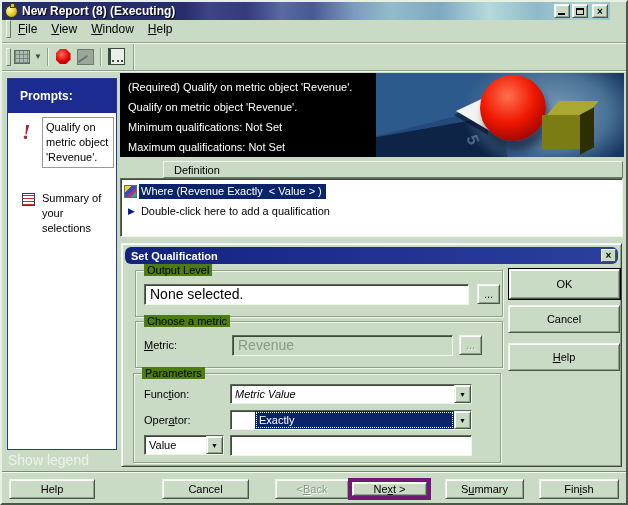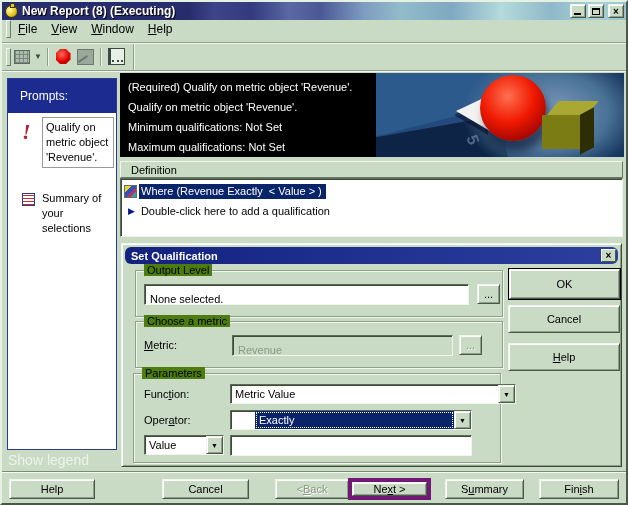--- a/index.html
+++ b/index.html
@@ -1,19 +1,19 @@
 <!DOCTYPE html>
 <html><head>
 <meta charset="utf-8">
 <style>
   html,body{margin:0;padding:0;}
   body{width:628px;height:505px;position:relative;font-family:"Liberation Sans",sans-serif;background:#9aa89a;overflow:hidden;}
   .window{position:absolute;inset:0;background:#c9dac5;border:2px solid;border-color:#e6f1e2 #4a584a #4a584a #e6f1e2;box-sizing:border-box;}
   
-  .titlebar{position:absolute;left:0;top:0;right:0;height:18px;
+  .titlebar{position:absolute;left:0;top:0;right:16px;height:18px;
     background:linear-gradient(90deg,#272c6d 0%,#272c6d 30%,#3d4487 34%,#333a7e 40%,#5a68a3 46%,#4a5896 51%,#7d9cc0 58%,#92bcca 64%,#7fa8c2 72%,#b4dadc 80%,#8fb9c9 88%,#a8d2d6 95%,#99c4cf 100%);
     display:flex;align-items:center;}
   .titlebar .app-icon{width:13px;height:13px;margin:0 4px 0 3px;border-radius:50%;
     background:radial-gradient(circle at 35% 35%,#fff7b0,#e8c820 55%,#8a6a00);border:1px solid #3a3a10;position:relative;box-sizing:border-box;}
   .titlebar .app-icon:before{content:"";position:absolute;left:4px;top:-3px;width:3px;height:3px;background:#e8c820;border:1px solid #3a3a10;}
   .title-text{color:#fff;font-weight:bold;font-size:12px;letter-spacing:0;text-shadow:1px 1px 0 #000;}
   .winbtns{position:absolute;right:2px;top:2px;display:flex;gap:2px;}
   .winbtn{width:16px;height:14px;background:#c9dac5;border:1px solid;border-color:#f0f6ec #4a584a #4a584a #f0f6ec;box-shadow:inset 1px 1px 0 #ffffff,inset -1px -1px 0 #8fa08a;
     display:flex;align-items:center;justify-content:center;font-size:10px;font-weight:bold;color:#000;box-sizing:border-box;position:relative;}
   .winbtn .minbar{position:absolute;left:3px;bottom:2px;width:7px;height:2px;background:#000;}
@@ -34,21 +34,21 @@
      repeating-linear-gradient(90deg,#7a8a80 0 1px,transparent 1px 4px),#aebcae;border:1px solid #5a6a5e;}
   .dd-arrow{font-size:8px;color:#3a4a3e;width:10px;text-align:center;}
   .stop-glyph{width:15px;height:15px;background:radial-gradient(circle at 38% 35%,#ff6a5a,#e00000 55%,#8a0000);
      clip-path:polygon(30% 0,70% 0,100% 30%,100% 70%,70% 100%,30% 100%,0 70%,0 30%);}
   .graph-glyph{width:15px;height:14px;background:#9aa89c;border:1px solid #6a7a6e;position:relative;}
   .graph-glyph:before{content:"";position:absolute;left:1px;bottom:1px;width:11px;height:2px;background:#6a7a6e;transform:rotate(-35deg);transform-origin:left bottom;}
   .notes-glyph{width:13px;height:15px;background:#e8f0e8;border:1px solid #3a4a3e;border-left:3px solid #3a4a3e;position:relative;}
   .notes-glyph:before{content:"";position:absolute;left:1px;bottom:2px;right:1px;height:0;border-bottom:2px dotted #3a4a3e;}
   
   .left-panel{position:absolute;left:5px;top:76px;width:110px;height:372px;border:1px solid #2b3a8e;background:#fff;box-sizing:border-box;}
-  .prompts-header{height:34px;background:#1b2b8f;color:#fff;font-weight:normal;font-size:12px;display:flex;align-items:center;padding-left:12px;box-sizing:border-box;}
+  .prompts-header{height:34px;background:#1b2b8f;color:#fff;font-weight:bold;font-size:12px;display:flex;align-items:center;padding-left:12px;box-sizing:border-box;}
   .prompt-item1{position:absolute;left:0;top:38px;width:100%;}
   .alert-glyph{position:absolute;left:14px;top:2px;color:#b02030;font-family:"Liberation Serif",serif;font-weight:bold;font-size:22px;font-style:italic;}
   .prompt-box{position:absolute;left:34px;top:0;width:64px;border:1px solid #9a9a9a;padding:2px 3px;font-size:11px;line-height:15px;color:#000;}
   .prompt-item2{position:absolute;left:0;top:112px;width:100%;}
   .summary-glyph{position:absolute;left:14px;top:2px;width:13px;height:13px;border:1px solid #2b3a8e;box-sizing:border-box;
      background:repeating-linear-gradient(0deg,#c03030 0 1px,#fff 1px 3px),repeating-linear-gradient(90deg,rgba(43,58,142,.6) 0 1px,transparent 1px 3px);}
   .prompt-label2{position:absolute;left:34px;top:0;width:70px;font-size:11px;line-height:15px;color:#000;}
   .show-legend{position:absolute;left:6px;top:450px;font-size:14px;color:#ecf4ea;}
   
   .status-header{position:absolute;left:118px;top:71px;width:256px;height:84px;background:#000;color:#fff;font-size:11px;box-sizing:border-box;padding:7px 0 0 8px;}
@@ -60,55 +60,55 @@
   .hero .swath3{position:absolute;left:-20px;top:55px;width:150px;height:50px;background:#0e2446;transform:rotate(-10deg);}
   .hero .glow{position:absolute;left:88px;top:-10px;width:160px;height:110px;background:radial-gradient(ellipse at 55% 45%,#7d9cc0 0%,#4a7296 45%,transparent 72%);}
   .hero .tri{position:absolute;left:80px;top:22px;width:0;height:0;border-top:16px solid transparent;border-bottom:20px solid transparent;border-right:34px solid #f2f2f2;filter:drop-shadow(-2px 4px 0 rgba(0,0,20,.45));}
   .hero .sphere{position:absolute;left:104px;top:2px;width:66px;height:66px;border-radius:50%;background:radial-gradient(circle at 42% 32%,#ff7050,#f01800 45%,#8a0000 88%);box-shadow:4px 10px 8px rgba(0,0,25,.5);}
   .hero .cube-top{position:absolute;left:176px;top:28px;width:40px;height:16px;background:#a8a832;transform:skewX(-40deg);}
   .hero .cube-front{position:absolute;left:166px;top:42px;width:38px;height:34px;background:#7c7c14;}
   .hero .cube-side{position:absolute;left:204px;top:38px;width:14px;height:40px;background:#2e2e04;transform:skewY(-28deg);}
   .hero .key5{position:absolute;left:92px;top:58px;color:rgba(200,220,255,.35);font-size:16px;font-weight:bold;transform:rotate(70deg);}
   
   .definition{position:absolute;left:118px;top:159px;width:503px;box-sizing:border-box;}
-  .def-header{height:17px;border:1px solid;border-color:#f0f6ec #6a7a66 #6a7a66 #f0f6ec;font-size:11px;padding:2px 0 0 10px;box-sizing:border-box;color:#000;}
+  .def-header{height:17px;border:1px solid;border-color:#f0f6ec #6a7a66 #6a7a66 #f0f6ec;font-size:11px;padding:2px 0 0 10px;box-sizing:border-box;color:#000;margin-left:43px;}
   .def-list{height:59px;background:#fff;border:1px solid;border-color:#5a6a56 #f0f6ec #f0f6ec #5a6a56;box-shadow:inset 1px 1px 0 #3c4a38;box-sizing:border-box;padding:3px 2px 0 3px;}
   .def-row{display:flex;align-items:center;height:19px;font-size:11px;}
   .filter-glyph{width:13px;height:13px;margin-right:2px;background:linear-gradient(135deg,#e8d820 0 30%,#3050c0 30% 55%,#c03060 55% 75%,#30a0a0 75% 100%);border:1px solid #6a6a6a;box-sizing:border-box;}
   .def-row .sel{background:#0a246a;color:#fff;padding:1px 4px 2px 2px;}
   .def-arrow{color:#001a8c;font-size:9px;margin:0 6px 0 4px;}
   
   .dialog{position:absolute;left:119px;top:241px;width:501px;height:224px;background:#c9dac5;
     border:1px solid;border-color:#f0f6ec #3c4a38 #3c4a38 #f0f6ec;box-shadow:inset 1px 1px 0 #ffffff,inset -1px -1px 0 #8fa08a;box-sizing:border-box;}
   .dlg-titlebar{position:absolute;left:3px;top:3px;right:3px;height:17px;background:linear-gradient(90deg,#14227f,#2c3f9f);display:flex;align-items:center;border-radius:6px;}
   .dlg-title{color:#fff;font-weight:bold;font-size:11px;padding-left:6px;}
   .dlg-close{position:absolute;right:2px;top:2px;width:15px;height:13px;background:#c9dac5;border:1px solid;border-color:#f0f6ec #4a584a #4a584a #f0f6ec;
     display:flex;align-items:center;justify-content:center;font-size:10px;font-weight:bold;box-sizing:border-box;}
   .group{position:absolute;border:1px solid #8fa08a;box-shadow:1px 1px 0 #f0f6ec,inset 1px 1px 0 #f0f6ec;box-sizing:border-box;}
   .group-label{position:absolute;top:-7px;left:8px;background:#4d7c0f;padding:0 3px;font-size:11px;color:#000;}
   .grp-output{left:13px;top:26px;width:368px;height:47px;}
   .grp-metric{left:13px;top:77px;width:368px;height:47px;}
   .grp-params{left:11px;top:129px;width:368px;height:90px;}
   .sunken{background:#fff;border:1px solid;border-color:#5a6a56 #f0f6ec #f0f6ec #5a6a56;box-shadow:inset 1px 1px 0 #3c4a38;box-sizing:border-box;}
-  .txt{font-size:11px;padding:8px 0 0 5px;color:#000;}
+  .txt{font-size:14px;padding:1px 0 0 5px;color:#000;}
   .fld-output{position:absolute;left:8px;top:13px;width:325px;height:21px;}
   .btn{background:#c9dac5;border:1px solid;border-color:#f0f6ec #4a584a #4a584a #f0f6ec;box-shadow:inset 1px 1px 0 #ffffff,inset -1px -1px 0 #8fa08a;
     font-size:11px;color:#000;display:flex;align-items:center;justify-content:center;box-sizing:border-box;font-family:"Liberation Sans",sans-serif;}
   .browse1{position:absolute;left:341px;top:13px;width:23px;height:20px;}
   .fldlabel{position:absolute;font-size:11px;color:#000;}
   .lbl-metric{left:8px;top:17px;}
   .fld-metric{position:absolute;left:96px;top:13px;width:221px;height:21px;background:#c9dac5;color:#8a9a86;}
   .browse2{position:absolute;left:323px;top:13px;width:23px;height:20px;color:#8a9a86;text-shadow:1px 1px 0 #f0f6ec;}
   .lbl-fn{left:10px;top:14px;}
   .lbl-op{left:10px;top:40px;}
   .combo{position:absolute;height:20px;background:#fff;border:1px solid;border-color:#5a6a56 #f0f6ec #f0f6ec #5a6a56;box-shadow:inset 1px 1px 0 #3c4a38;box-sizing:border-box;display:flex;}
   .combo .cfield{flex:1;font-size:11px;padding:3px 0 0 4px;white-space:nowrap;overflow:hidden;}
   .combo .carrow{width:17px;background:#c9dac5;border:1px solid;border-color:#f0f6ec #4a584a #4a584a #f0f6ec;box-shadow:inset 1px 1px 0 #ffffff,inset -1px -1px 0 #8fa08a;
      display:flex;align-items:center;justify-content:center;font-size:7px;color:#000;box-sizing:border-box;}
-  .combo-fn{left:96px;top:10px;width:286px;}
+  .combo-fn{left:96px;top:10px;width:242px;font-style:italic;}
   .combo-op{left:96px;top:36px;width:242px;}
   .combo-op .cfield{background:#0a246a;color:#fff;outline:1px dotted #fff;outline-offset:-2px;margin-left:24px;}
   .combo-val{left:10px;top:61px;width:80px;}
   .fld-value{position:absolute;left:96px;top:61px;width:242px;height:21px;font-size:11px;padding:2px 4px;font-family:"Liberation Sans",sans-serif;}
   .dlg-ok{position:absolute;left:386px;top:24px;width:113px;height:32px;border:1px solid #000;}
   .dlg-ok .inner,.def-btn{width:100%;height:100%;}
   .dlg-cancel{position:absolute;left:386px;top:61px;width:112px;height:28px;}
   .dlg-help{position:absolute;left:386px;top:99px;width:112px;height:28px;}
   
   .footer-sep{position:absolute;left:0;right:0;top:469px;height:0;border-top:1px solid #7a8a76;border-bottom:1px solid #f4faf0;}

